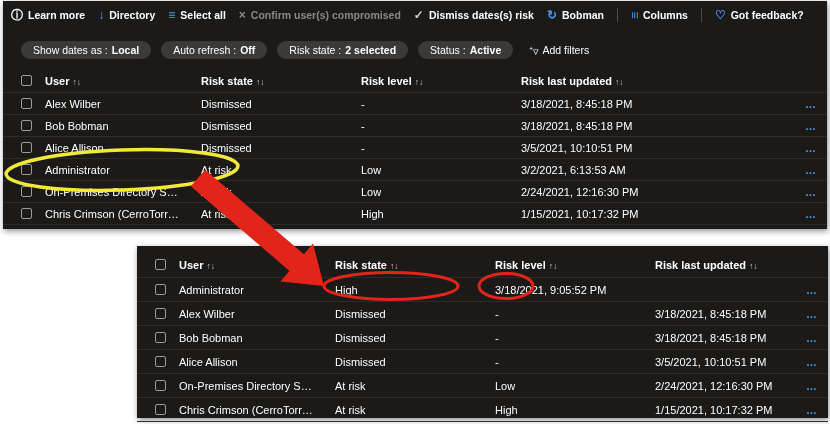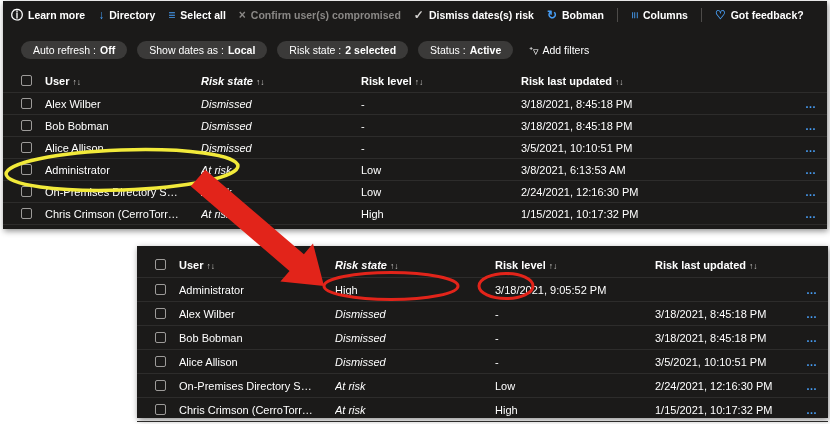--- a/index.html
+++ b/index.html
@@ -53,21 +53,21 @@
     height:22px; padding:0 10px 0 18px;
     border-bottom:1px solid var(--row-divider, #2d2c2b);
   }
   .panel-bottom .trow { height:24px; }
   .thead { font-weight:700; height:24px; }
   .panel-bottom .thead { height:26px; }
   .cell-check { width:24px; flex:0 0 auto; display:flex; align-items:center; }
   .checkbox { width:11px; height:11px; border:1px solid #9d9b99; border-radius:2px; background:transparent; }
   .cell { overflow:hidden; text-overflow:ellipsis; white-space:nowrap; }
   .cell-user { flex:0 0 156px; padding-right:20px; }
-  .cell-state { flex:0 0 160px; padding-right:12px;font-style:italic; }
+  .cell-state { flex:0 0 160px; padding-right:12px; }
   .cell-level { flex:0 0 160px; padding-right:21px; }
   .cell-updated { flex:1 1 auto; padding-right:8px; }
   .cell-more {
     flex:0 0 26px; text-align:right;
     color:var(--accent-blue, #479ef5);
     font-weight:700; letter-spacing:1px; cursor:pointer;
   }
   .sort { font-size:8.5px; color:#c8c6c4; margin-left:3px; font-weight:400; }
 
   
@@ -110,26 +110,26 @@
     </div>
     <div class="tb-divider"></div>
     <div class="tb-item">
       <span class="glyph icon-blue">♡</span>
       <span>Got feedback?</span>
     </div>
   </div>
 
   <div class="filters">
     <div class="pill">
+      <span>Show dates as :</span>
+      <span class="val">Local</span>
+    </div>
+    <div class="pill">
       <span>Auto refresh :</span>
       <span class="val">Off</span>
-    </div>
-    <div class="pill">
-      <span>Show dates as :</span>
-      <span class="val">Local</span>
     </div>
     <div class="pill">
       <span>Risk state :</span>
       <span class="val">2 selected</span>
     </div>
     <div class="pill">
       <span>Status :</span>
       <span class="val">Active</span>
     </div>
     <div class="add-filters">
@@ -180,21 +180,21 @@
       <span class="cell cell-updated">3/5/2021, 10:10:51 PM</span>
       <span class="cell-more">…</span>
     </div>
     <div class="trow">
       <span class="cell-check">
           <span class="checkbox"></span>
         </span>
       <span class="cell cell-user">Administrator</span>
       <span class="cell cell-state">At risk</span>
       <span class="cell cell-level">Low</span>
-      <span class="cell cell-updated">3/8/2021, 6:13:53 AM</span>
+      <span class="cell cell-updated">3/2/2021, 6:13:53 AM</span>
       <span class="cell-more">…</span>
     </div>
     <div class="trow">
       <span class="cell-check">
           <span class="checkbox"></span>
         </span>
       <span class="cell cell-user">On-Premises Directory Synchronizati...</span>
       <span class="cell cell-state">At risk</span>
       <span class="cell cell-level">Low</span>
       <span class="cell cell-updated">2/24/2021, 12:16:30 PM</span>

